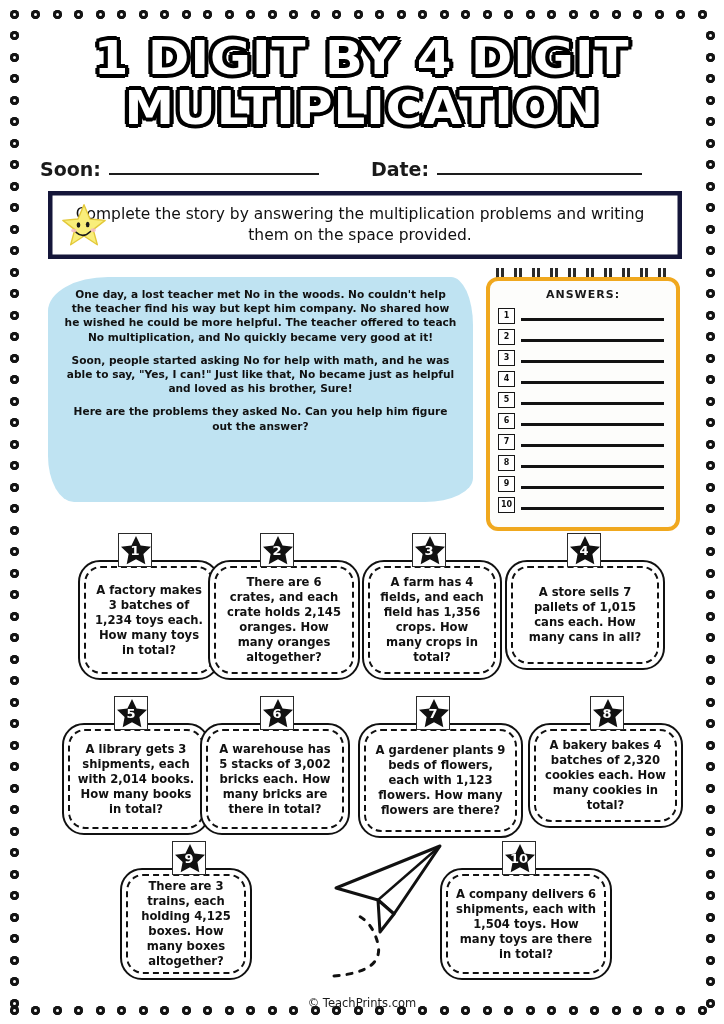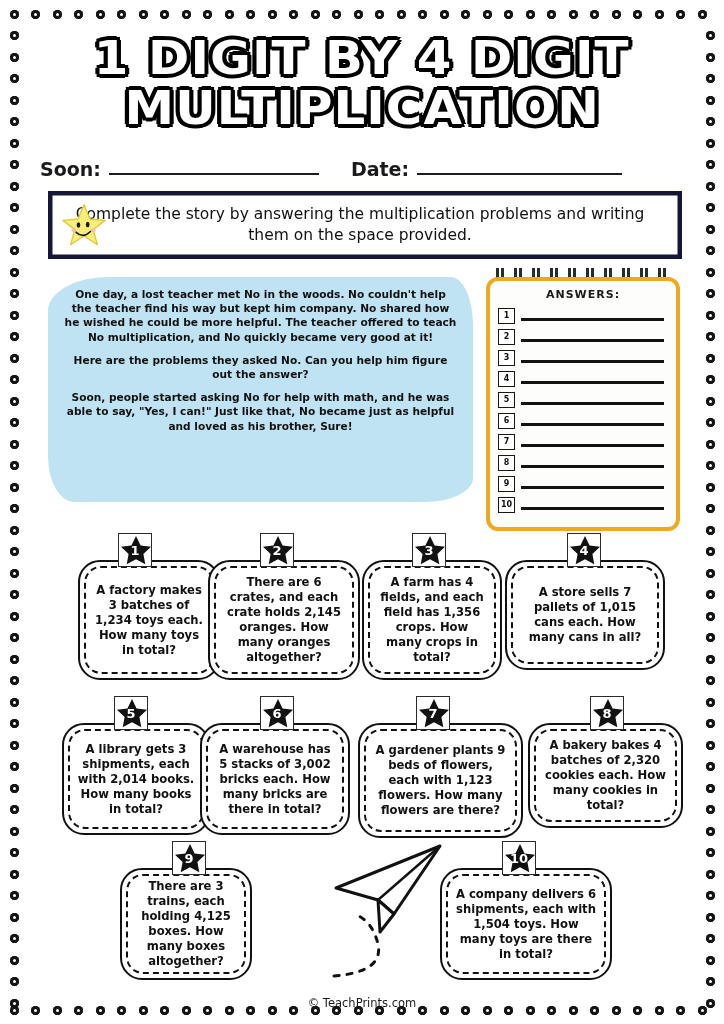--- a/index.html
+++ b/index.html
@@ -302,40 +302,40 @@
     </div>
 
   <div class="title-wrap">
     <div class="title-line">1 DIGIT BY 4 DIGIT</div>
     <div class="title-line">MULTIPLICATION</div>
   </div>
 
   <div class="namedate">
     <span class="nd-label">Soon:</span>
     <span class="nd-rule" style="width:210px"></span>
-    <span class="nd-label" style="margin-left:32px">Date:</span>
+    <span class="nd-label" style="margin-left:52px">Date:</span>
     <span class="nd-rule" style="width:205px"></span>
   </div>
 
   <div class="banner">
     <svg class="star-mascot" viewBox="0 0 100 100">
       <path d="M50 6 L63 37 L96 40 L70 60 L79 93 L50 74 L21 93 L30 60 L4 40 L37 37 Z" fill="#f9ee7a" stroke="#e3c93a" stroke-width="3" stroke-linejoin="round"></path>
       <ellipse cx="38" cy="50" rx="4" ry="6" fill="#1a1a1a"></ellipse>
       <ellipse cx="58" cy="49" rx="4" ry="6" fill="#1a1a1a"></ellipse>
       <ellipse cx="28" cy="62" rx="6" ry="4" fill="#f5b8c6" opacity="0.85"></ellipse>
       <ellipse cx="70" cy="61" rx="6" ry="4" fill="#f5b8c6" opacity="0.85"></ellipse>
       <path d="M33 66 Q48 80 64 64" fill="none" stroke="#1a1a1a" stroke-width="3.4" stroke-linecap="round"></path>
     </svg>
     <div class="banner-text">Complete the story by answering the multiplication problems and writing them on the space provided.</div>
   </div>
 
   <div class="story" id="story-box">
       <p>One day, a lost teacher met No in the woods. No couldn't help the teacher find his way but kept him company. No shared how he wished he could be more helpful. The teacher offered to teach No multiplication, and No quickly became very good at it!</p>
+      <p>Soon, people started asking No for help with math, and he was able to say, "Yes, I can!" Just like that, No became just as helpful and loved as his brother, Sure!</p>
       <p>Here are the problems they asked No. Can you help him figure out the answer?</p>
-      <p>Soon, people started asking No for help with math, and he was able to say, "Yes, I can!" Just like that, No became just as helpful and loved as his brother, Sure!</p>
     </div>
 
   <div class="spirals" id="spirals">
       <div class="spiral" style="left: 10px;"></div>
       <div class="spiral" style="left: 15px;"></div>
       <div class="spiral" style="left: 28px;"></div>
       <div class="spiral" style="left: 33px;"></div>
       <div class="spiral" style="left: 46px;"></div>
       <div class="spiral" style="left: 51px;"></div>
       <div class="spiral" style="left: 64px;"></div>

